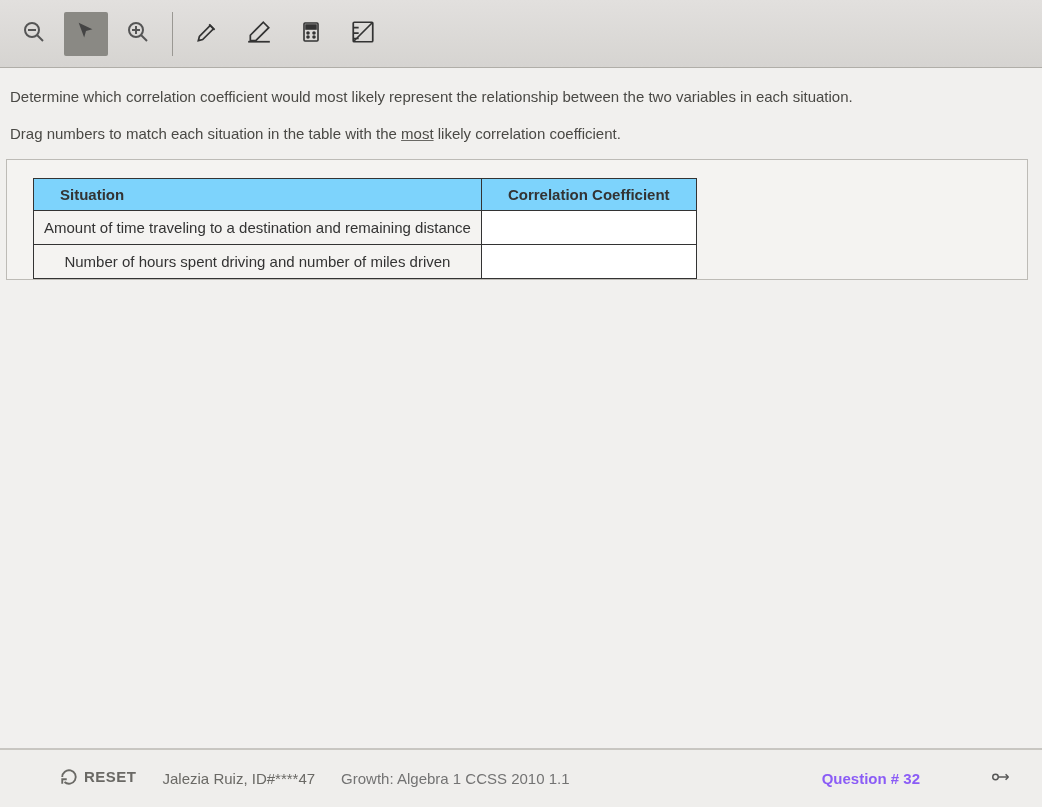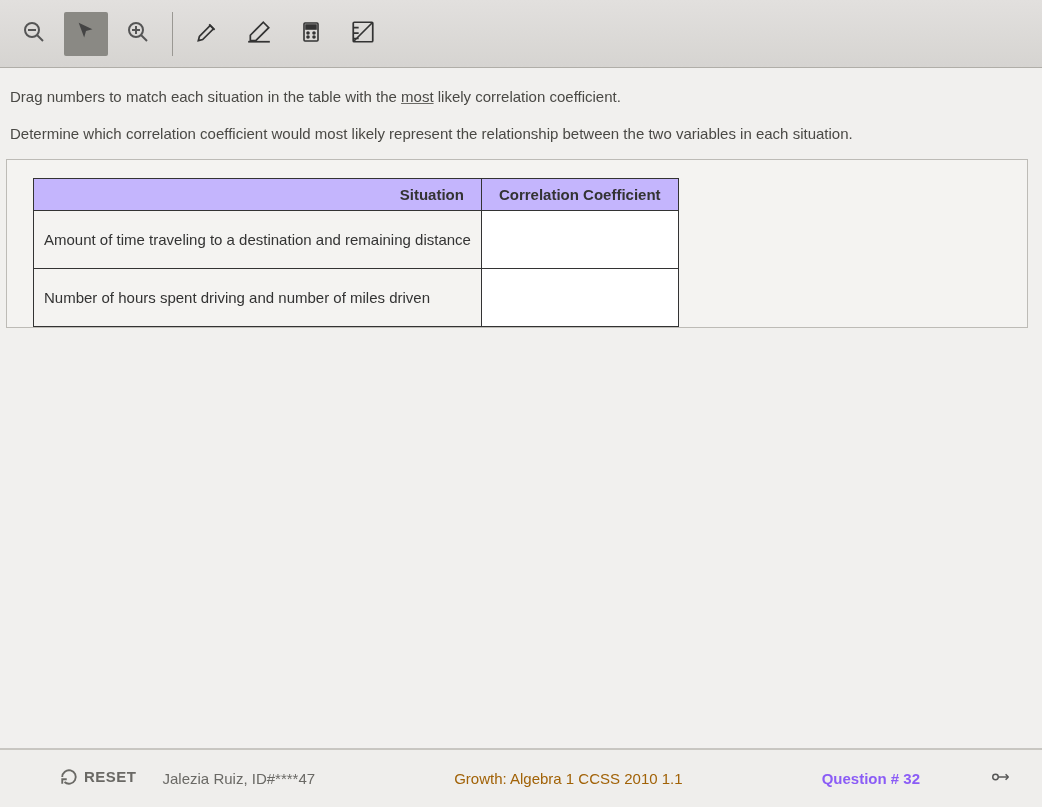--- a/index.html
+++ b/index.html
@@ -55,29 +55,30 @@
     border: 1px solid #bdbbb6;
     background: #f4f3f1;
     padding: 18px 26px 0 26px;
   }
   table.situation {
     border-collapse: collapse;
     font-size: 15px;
     color: #333;
   }
   table.situation th {
-    background: #c4b5fd;
+    background: #7dd3fc;
     border: 1px solid #333;
-    padding: 7px 17px;
+    padding: 7px 26px;
     font-weight: 600;
-    text-align: right;
+    text-align: left;
   }
   table.situation td {
     border: 1px solid #333;
-    padding: 20px 10px;
+    padding: 8px 10px;
+    text-align: center;
     background: #f4f3f1;
   }
   table.situation td.drop {
     min-width: 150px;
     background: #fff;
   }
   .choices {
     display: flex;
     justify-content: space-around;
     padding: 36px 0 26px 0;
@@ -105,21 +106,21 @@
   .reset-btn {
     display: flex;
     align-items: flex-start;
     gap: 6px;
     color: #6a6965;
     font-weight: 600;
     letter-spacing: 0.5px;
     cursor: pointer;
   }
   .student { color: #6a6965; }
-  .assess { flex: 1; text-align: center; color: #a16207; }
+  .assess { flex: 1; text-align: left; color: #737373; }
   .qnum { font-weight: 700; color: #8b5cf6; margin-right: 40px;}
   .flag {
     width: 30px;
     display: flex;
     justify-content: center;
   }
 </style>
 </head>
 <body>
 
@@ -183,24 +184,24 @@
     <span>
       <svg width="26" height="26" viewBox="0 0 24 24" fill="none" stroke="#333" stroke-width="1.6">
         <rect x="3" y="3" width="18" height="18" rx="1"></rect>
           <path d="M3 8h5M3 13h5M3 18h5M21 3l-18 18"></path>
       </svg>
     </span>
   </div>
 </div>
 
 <div class="content-wrap">
+  <p class="q-text">Determine which correlation coefficient would most likely represent the relationship between the two variables in each situation.</p>
   <p class="q-text">
     <span>Drag numbers to match each situation in the table with the </span><span class="underline">most</span><span> likely correlation coefficient.</span>
   </p>
-  <p class="q-text">Determine which correlation coefficient would most likely represent the relationship between the two variables in each situation.</p>
 
   <div class="panel">
     <table class="situation">
       <tbody>
           <tr>
         <th>Situation</th>
         <th>Correlation Coefficient</th>
       </tr>
       <tr>
         <td>Amount of time traveling to a destination and remaining distance</td>

